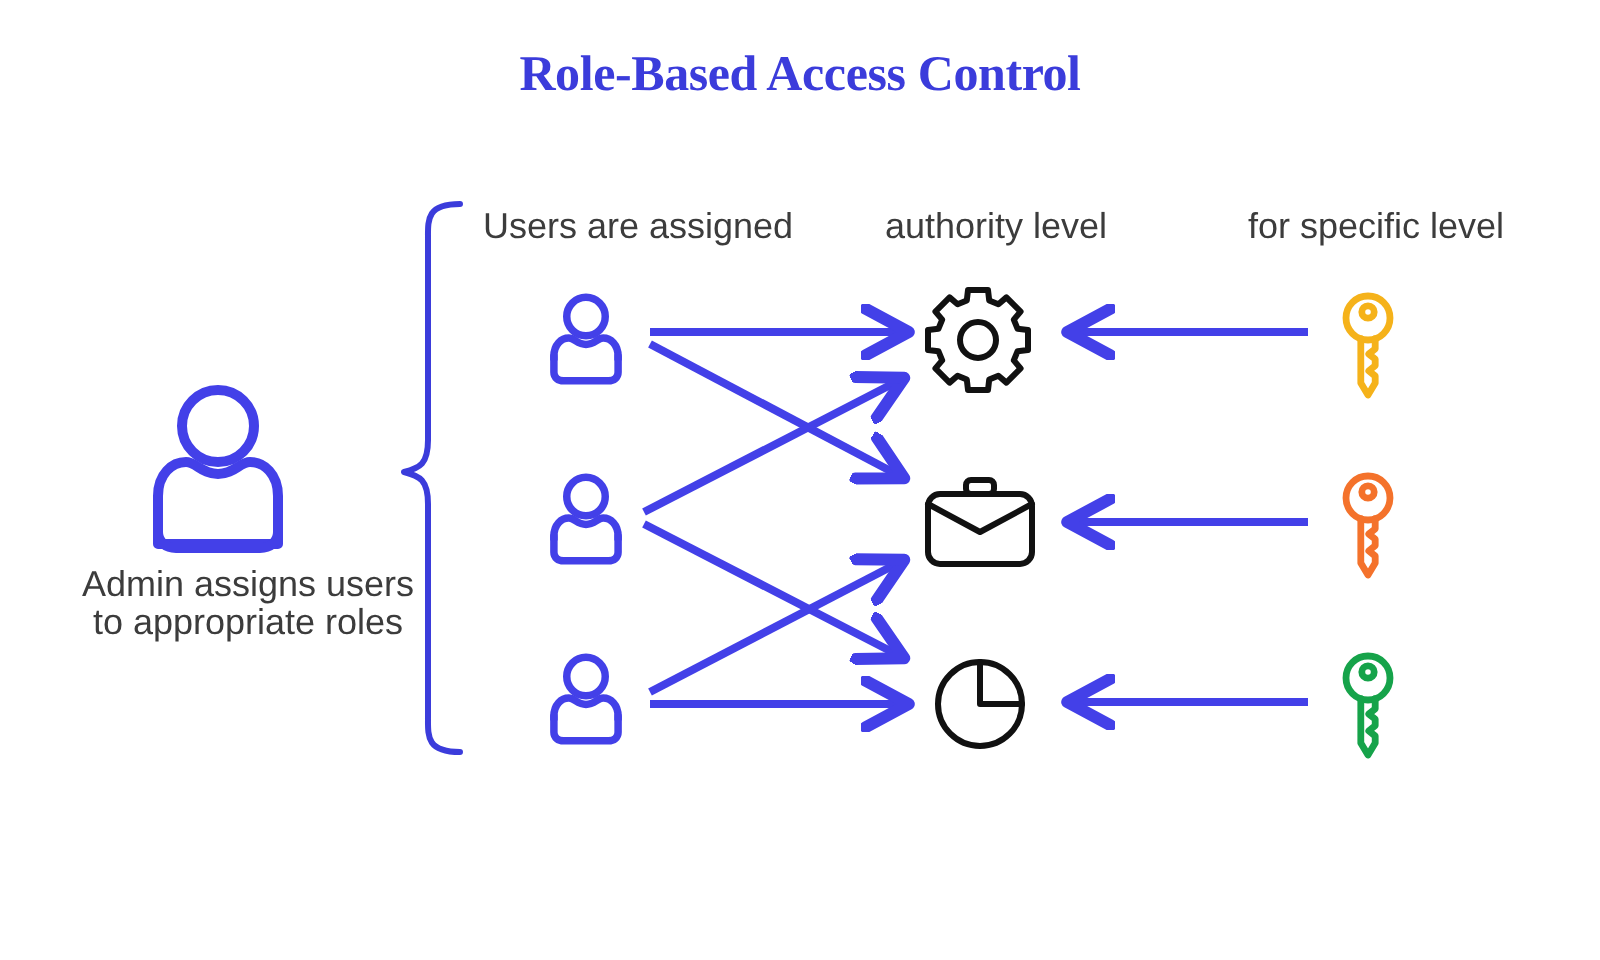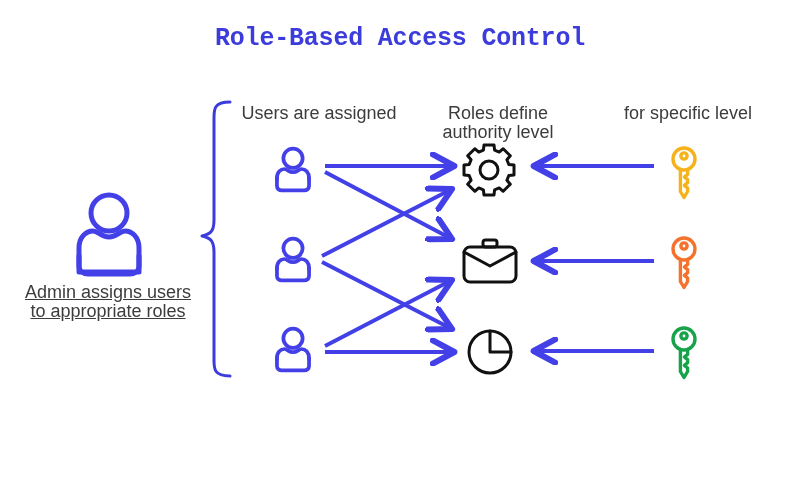--- a/index.html
+++ b/index.html
@@ -20,34 +20,34 @@
   #title {
     position: absolute;
     left: 0;
     top: 24px;
     width: 800px;
     text-align: center;
     font-size: 25px;
     font-weight: bold;
     letter-spacing: -0.2px;
     color: #3b3cdb;
-    font-family: Liberation Mono, monospace;
+    font-family: Liberation Serif, serif;
   }
   .col-label {
     position: absolute;
     text-align: center;
     font-size: 18px;
     line-height: 19px;
     color: #3c3c3c;
     font-family: "Liberation Sans", sans-serif;
   }
   #label-users    { left: 226px; top: 104px; width: 186px; }
   #label-roles    { left: 418px; top: 104px; width: 160px; }
   #label-perms    { left: 592px; top: 104px; width: 192px; }
-  #label-admin    { left: 10px;  top: 283px; width: 196px; text-decoration: underline; }
+  #label-admin    { left: 26px;  top: 283px; width: 196px; }
 
   .icon-wrap {
     position: absolute;
   }
   svg { display: block; overflow: visible; }
 
   #arrows-layer, #brace-layer {
     position: absolute;
     left: 0; top: 0;
     width: 800px; height: 480px;
@@ -59,21 +59,20 @@
 
 <div id="canvas">
 
   <div id="title">Role-Based Access Control</div>
 
   <div class="col-label" id="label-users">
     <div>Users are assigned</div>
   </div>
 
   <div class="col-label" id="label-roles">
-    <div>Roles define</div>
     <div>authority level</div>
   </div>
 
   <div class="col-label" id="label-perms">
     <div>for specific level</div>
   </div>
 
   <div class="col-label" id="label-admin">
     <div>Admin assigns users</div>
     <div>to appropriate roles</div>

